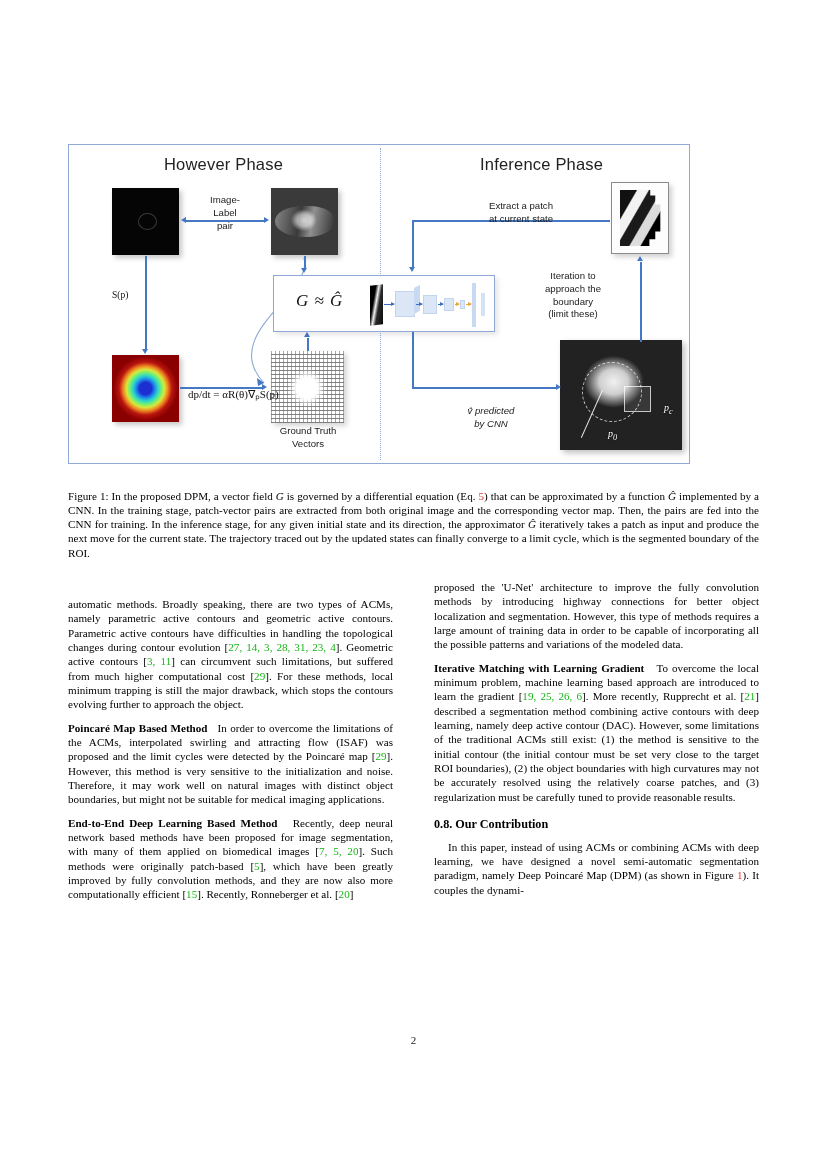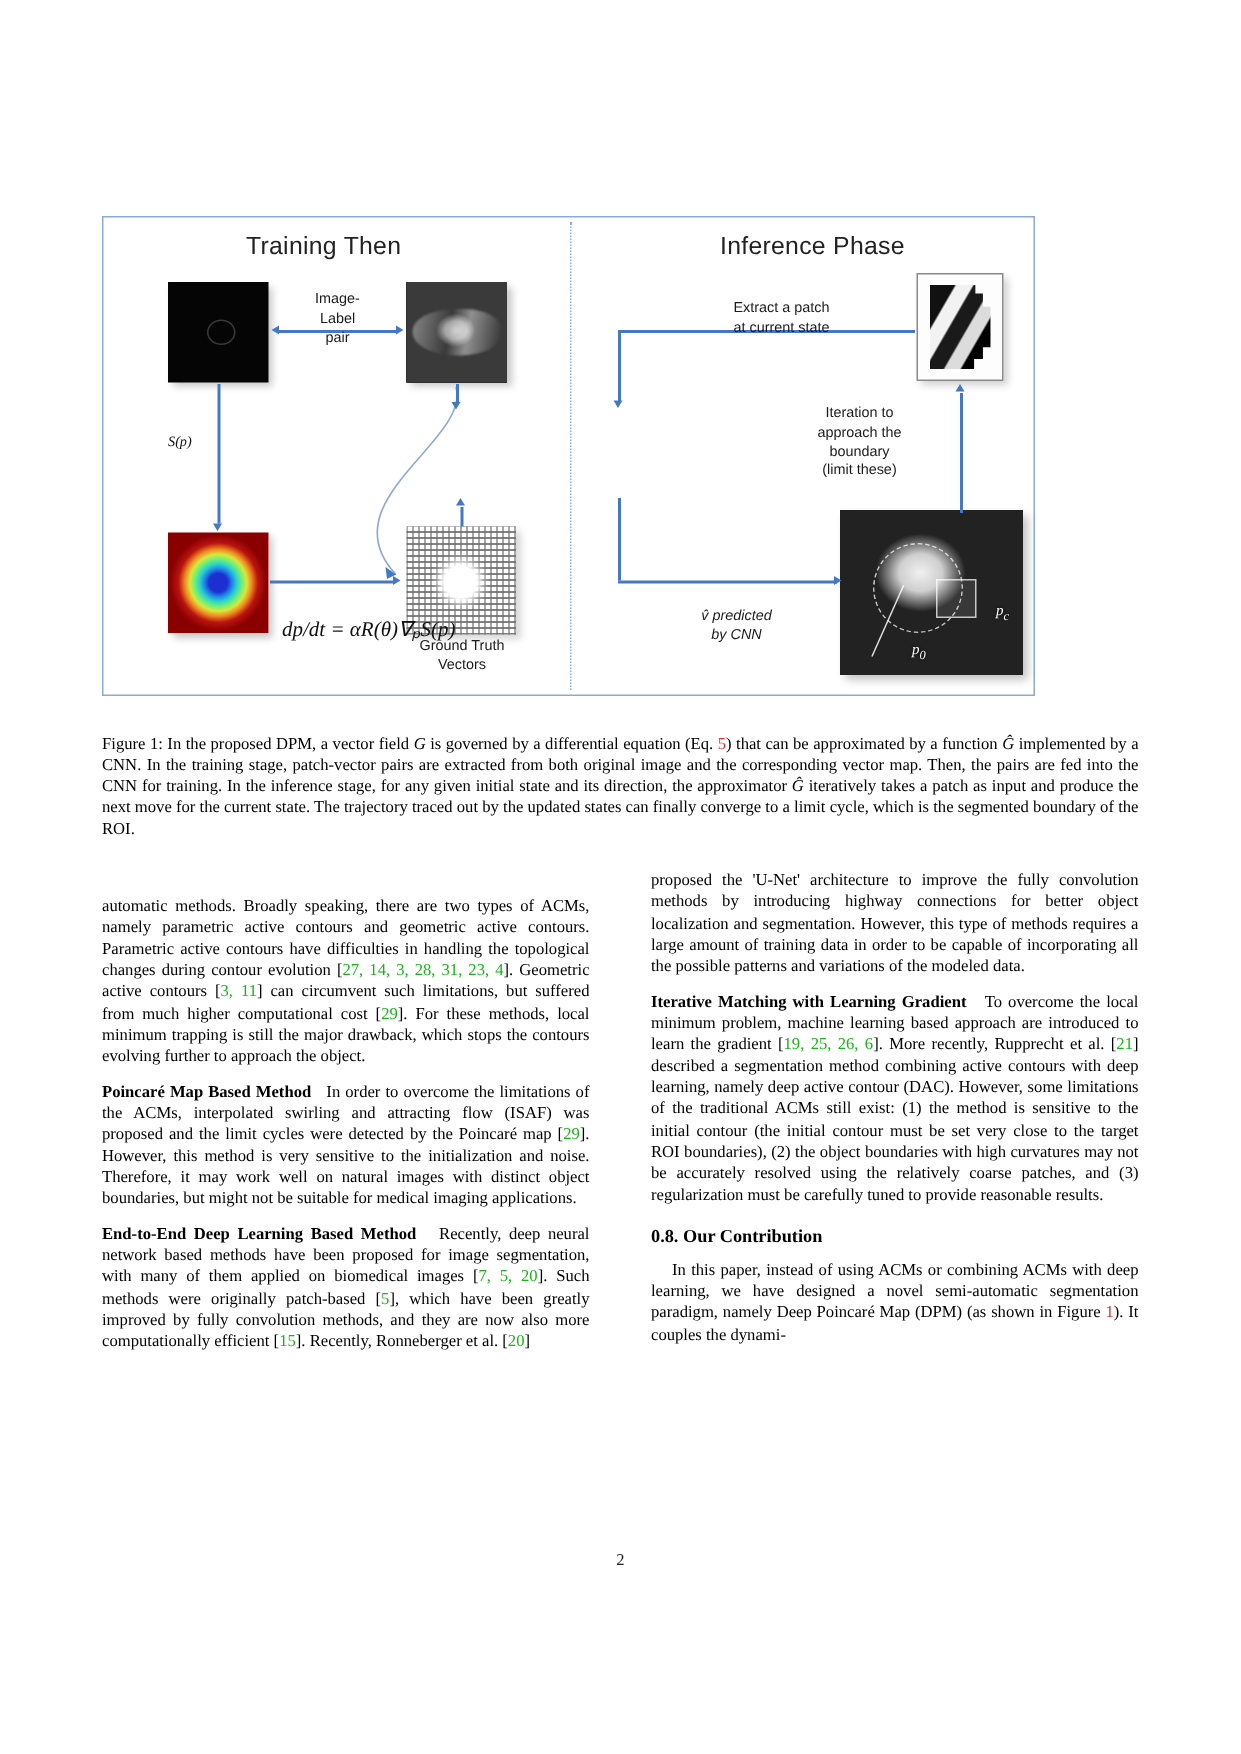--- a/index.html
+++ b/index.html
@@ -256,21 +256,20 @@
     font-family: "Liberation Sans", sans-serif;
     font-size: 9.6px;
     color: #1a1a1a;
     text-align: center;
     line-height: 1.33;
     white-space: pre-line;
   }
   .fig-math {
     position: absolute;
     font-family: "Liberation Serif", serif;
-    font-style: italic;
     font-size: 9.5px;
     color: #111;
   }
   .curve-svg { position: absolute; left: 0; top: 0; width: 622px; height: 320px; overflow: visible; pointer-events: none; }
 
   
   .caption {
     position: absolute;
     left: 68px;
     top: 489px;
@@ -316,21 +315,21 @@
 </style>
 </head>
 <body>
 
 <div class="page">
 
   <div class="figure-wrap">
     <div class="figure-frame"></div>
     <div class="figure-divider"></div>
 
-    <div class="phase-title train">Training Then</div>
+    <div class="phase-title train">However Phase</div>
     <div class="phase-title infer">Inference Phase</div>
 
     <svg class="curve-svg">
       <path d="M 236 114 C 246 150, 150 190, 196 239" fill="none" stroke="#8fa9d4" stroke-width="1.1"></path>
       <polygon points="196,239 189,234 190,242" fill="#4478c4"></polygon>
     </svg>
 
     <div class="tile label-img">
         <div class="ring"></div>
       </div>
@@ -352,28 +351,45 @@
 
     <div class="ar v" style="left:77px; top:112px; height:93px;"></div>
     <div class="ah down" style="left:74px; top:205px;"></div>
     <div class="fig-math" style="left:44px; top:146px;">S(p)</div>
 
     <div class="ar v" style="left:236px; top:112px; height:13px;"></div>
     <div class="ah down" style="left:233px; top:124px;"></div>
 
     <div class="ar h" style="left:112px; top:243px; width:82px;"></div>
     <div class="ah right" style="left:194px; top:240.2px;"></div>
-    <div class="fig-math" style="left:120px; top:265px; font-size:14px;">dp/dt = αR(θ)∇ₚS(p)</div>
+    <div class="fig-math" style="left:120px; top:242px; font-size:11px;">dp/dt = αR(θ)∇ₚS(p)</div>
 
     <div class="ar v" style="left:239px; top:194px; height:13px;"></div>
     <div class="ah up" style="left:236px; top:188px;"></div>
 
     <div class="fig-label" style="left:196px; top:281px; width:88px;">Ground Truth
 Vectors</div>
 
+    <div class="cnn-box">
+      <div class="cnn-eq">G ≈ Ĝ</div>
+      <div class="cnn-net">
+        <div class="net-input"></div>
+        <div class="net-arrow na1"></div>
+        <div class="net-blk b1"></div>
+        <div class="net-arrow na2"></div>
+        <div class="net-blk b2"></div>
+        <div class="net-arrow na3"></div>
+        <div class="net-blk b3"></div>
+        <div class="net-arrow na4"></div>
+        <div class="net-blk b4"></div>
+        <div class="net-arrow na5"></div>
+        <div class="net-bar"></div>
+        <div class="net-bar2"></div>
+      </div>
+    </div>
 
     <div class="tile patch-img">
         <div class="pstack"></div>
       </div>
     <div class="tile heart-img">
       <div class="contour"></div>
       <div class="traj"></div>
       <div class="pbox"></div>
       <div class="plab pc">p<sub>c</sub></div>
       <div class="plab p0">p<sub>0</sub></div>

